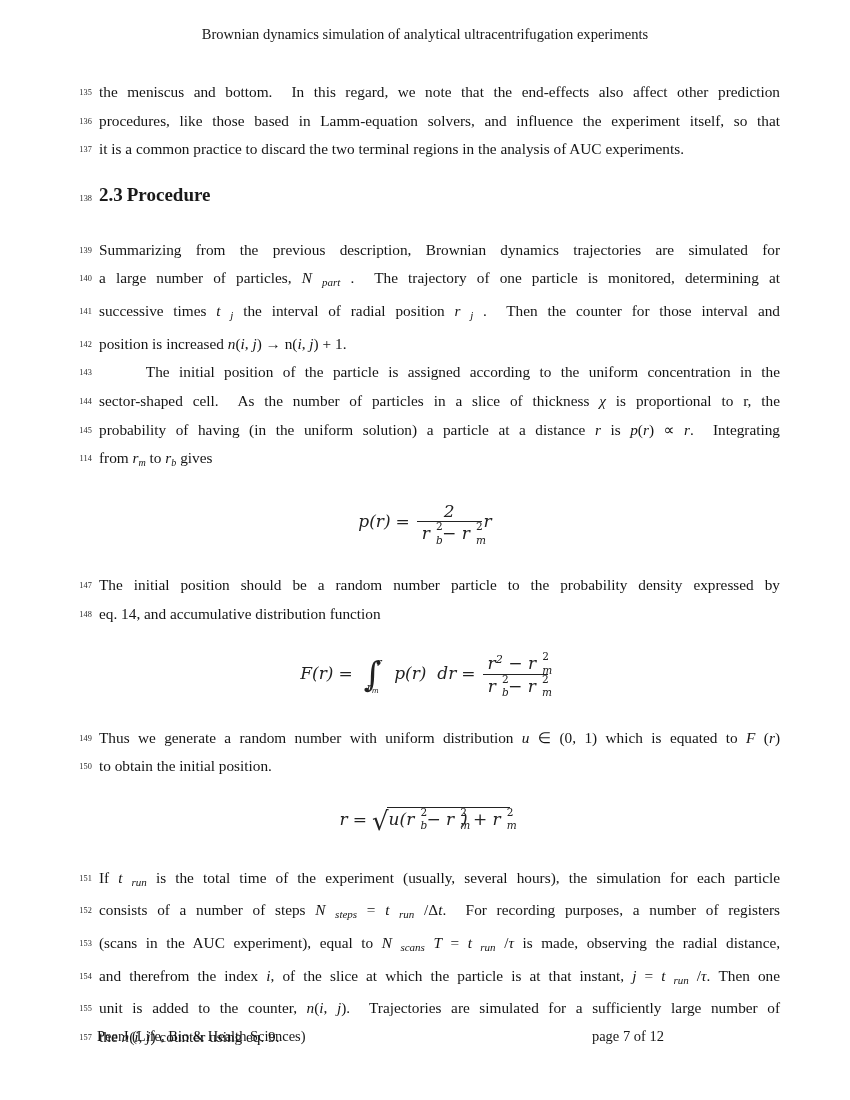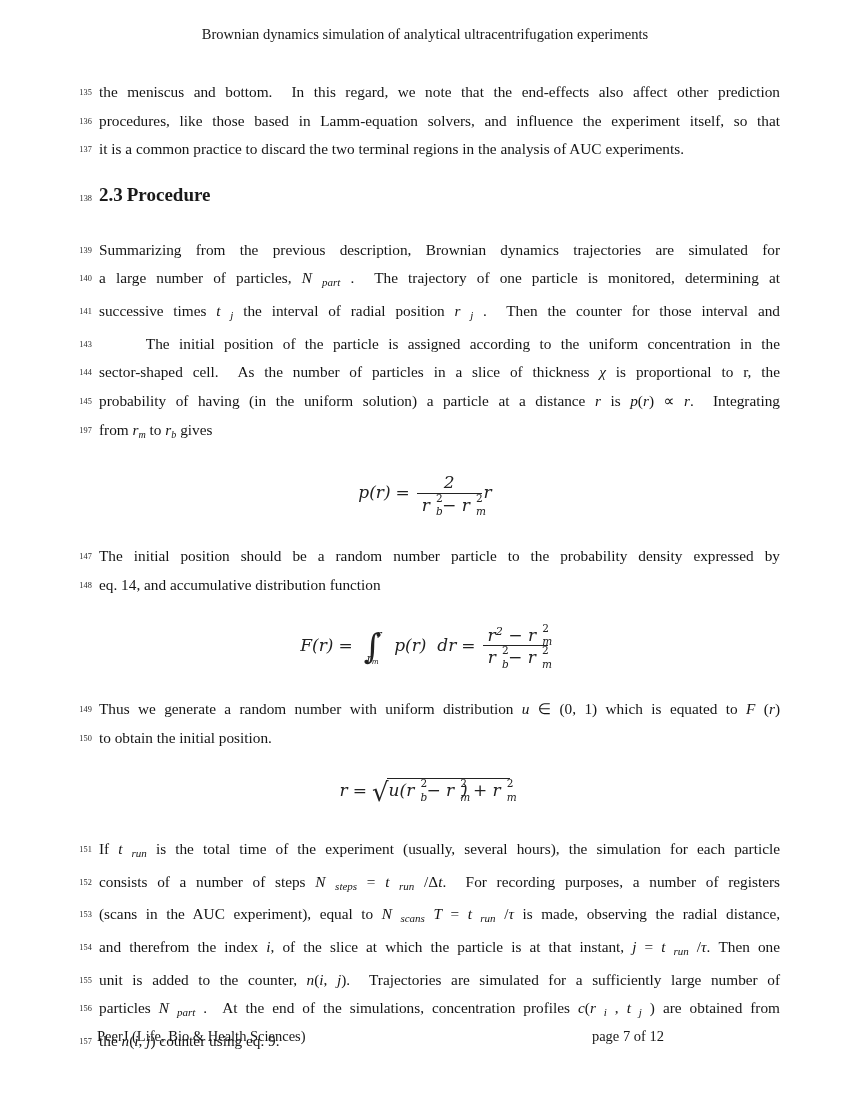--- a/index.html
+++ b/index.html
@@ -249,37 +249,41 @@
         <span class="txt">Summarizing from the previous description, Brownian dynamics trajectories are simulated for</span>
       </div>
       <div class="ln just">
         <span class="num">140</span>
         <span class="txt">a large number of particles, <span class="it">N</span><span class="sb-it">&nbsp;part</span> .&nbsp; The trajectory of one particle is monitored, determining at</span>
       </div>
       <div class="ln just">
         <span class="num">141</span>
         <span class="txt">successive times <span class="it">t</span><span class="sb-it">&nbsp;j</span> the interval of radial position <span class="it">r</span><span class="sb-it">&nbsp;j</span> .&nbsp; Then the counter for those interval and</span>
       </div>
+      <div class="ln just lastline">
+        <span class="num">142</span>
+        <span class="txt">position is increased <span class="it">n</span>(<span class="it">i</span>, <span class="it">j</span>) → n(<span class="it">i</span>, <span class="it">j</span>) + 1.</span>
+      </div>
     </div>
 
     <div>
       <div class="ln just">
         <span class="num">143</span>
         <span class="txt">&nbsp;&nbsp;&nbsp;&nbsp;&nbsp;The initial position of the particle is assigned according to the uniform concentration in the</span>
       </div>
       <div class="ln just">
         <span class="num">144</span>
         <span class="txt">sector-shaped cell.&nbsp; As the number of particles in a slice of thickness <span class="it">χ</span> is proportional to r, the</span>
       </div>
       <div class="ln just">
         <span class="num">145</span>
         <span class="txt">probability of having (in the uniform solution) a particle at a distance <span class="it">r</span> is <span class="it">p</span>(<span class="it">r</span>) ∝ <span class="it">r</span>.&nbsp; Integrating</span>
       </div>
       <div class="ln just lastline">
-        <span class="num">197</span>
+        <span class="num">114</span>
         <span class="txt">from <span class="it">r</span><sub>m</sub> to <span class="it">r</span><sub>b</sub> gives</span>
       </div>
     </div>
 
     <div class="eqblock" style="margin-top:24px;margin-bottom:28px;">
       <span class="eq-inner">
         p(r)<span class="op">=</span><span class="frac"><span class="nu">2</span><span class="de">r<span class="rsq"><span class="sb">b</span><span class="sp">2</span><span class="pad">2</span></span> − r<span class="rsq"><span class="sb">m</span><span class="sp">2</span><span class="pad">2</span></span></span></span>r
       </span>
     </div>
 
@@ -331,24 +335,20 @@
         <span class="txt">(scans in the AUC experiment), equal to <span class="it">N</span><span class="sb-it">&nbsp;scans</span> <span class="it">T</span> = <span class="it">t</span><span class="sb-it">&nbsp;run</span> /<span class="it">τ</span> is made, observing the radial distance,</span>
       </div>
       <div class="ln just">
         <span class="num">154</span>
         <span class="txt">and therefrom the index <span class="it">i</span>, of the slice at which the particle is at that instant, <span class="it">j</span> = <span class="it">t</span><span class="sb-it">&nbsp;run</span> /<span class="it">τ</span>. Then one</span>
       </div>
       <div class="ln just">
         <span class="num">155</span>
         <span class="txt">unit is added to the counter, <span class="it">n</span>(<span class="it">i</span>, <span class="it">j</span>).&nbsp; Trajectories are simulated for a sufficiently large number of</span>
       </div>
-      <div class="ln just">
-        <span class="num">156</span>
-        <span class="txt">particles <span class="it">N</span><span class="sb-it">&nbsp;part</span> .&nbsp; At the end of the simulations, concentration profiles <span class="it">c</span>(<span class="it">r</span><span class="sb-it">&nbsp;i</span> , <span class="it">t</span><span class="sb-it">&nbsp;j</span> ) are obtained from</span>
-      </div>
       <div class="ln just lastline">
         <span class="num">157</span>
         <span class="txt">the <span class="it">n</span>(<span class="it">i</span>, <span class="it">j</span>) counter using eq. 9.</span>
       </div>
     </div>
 
   </div>
 
   <div class="footer">
     <span>PeerJ (Life, Bio &amp; Health Sciences)</span>

